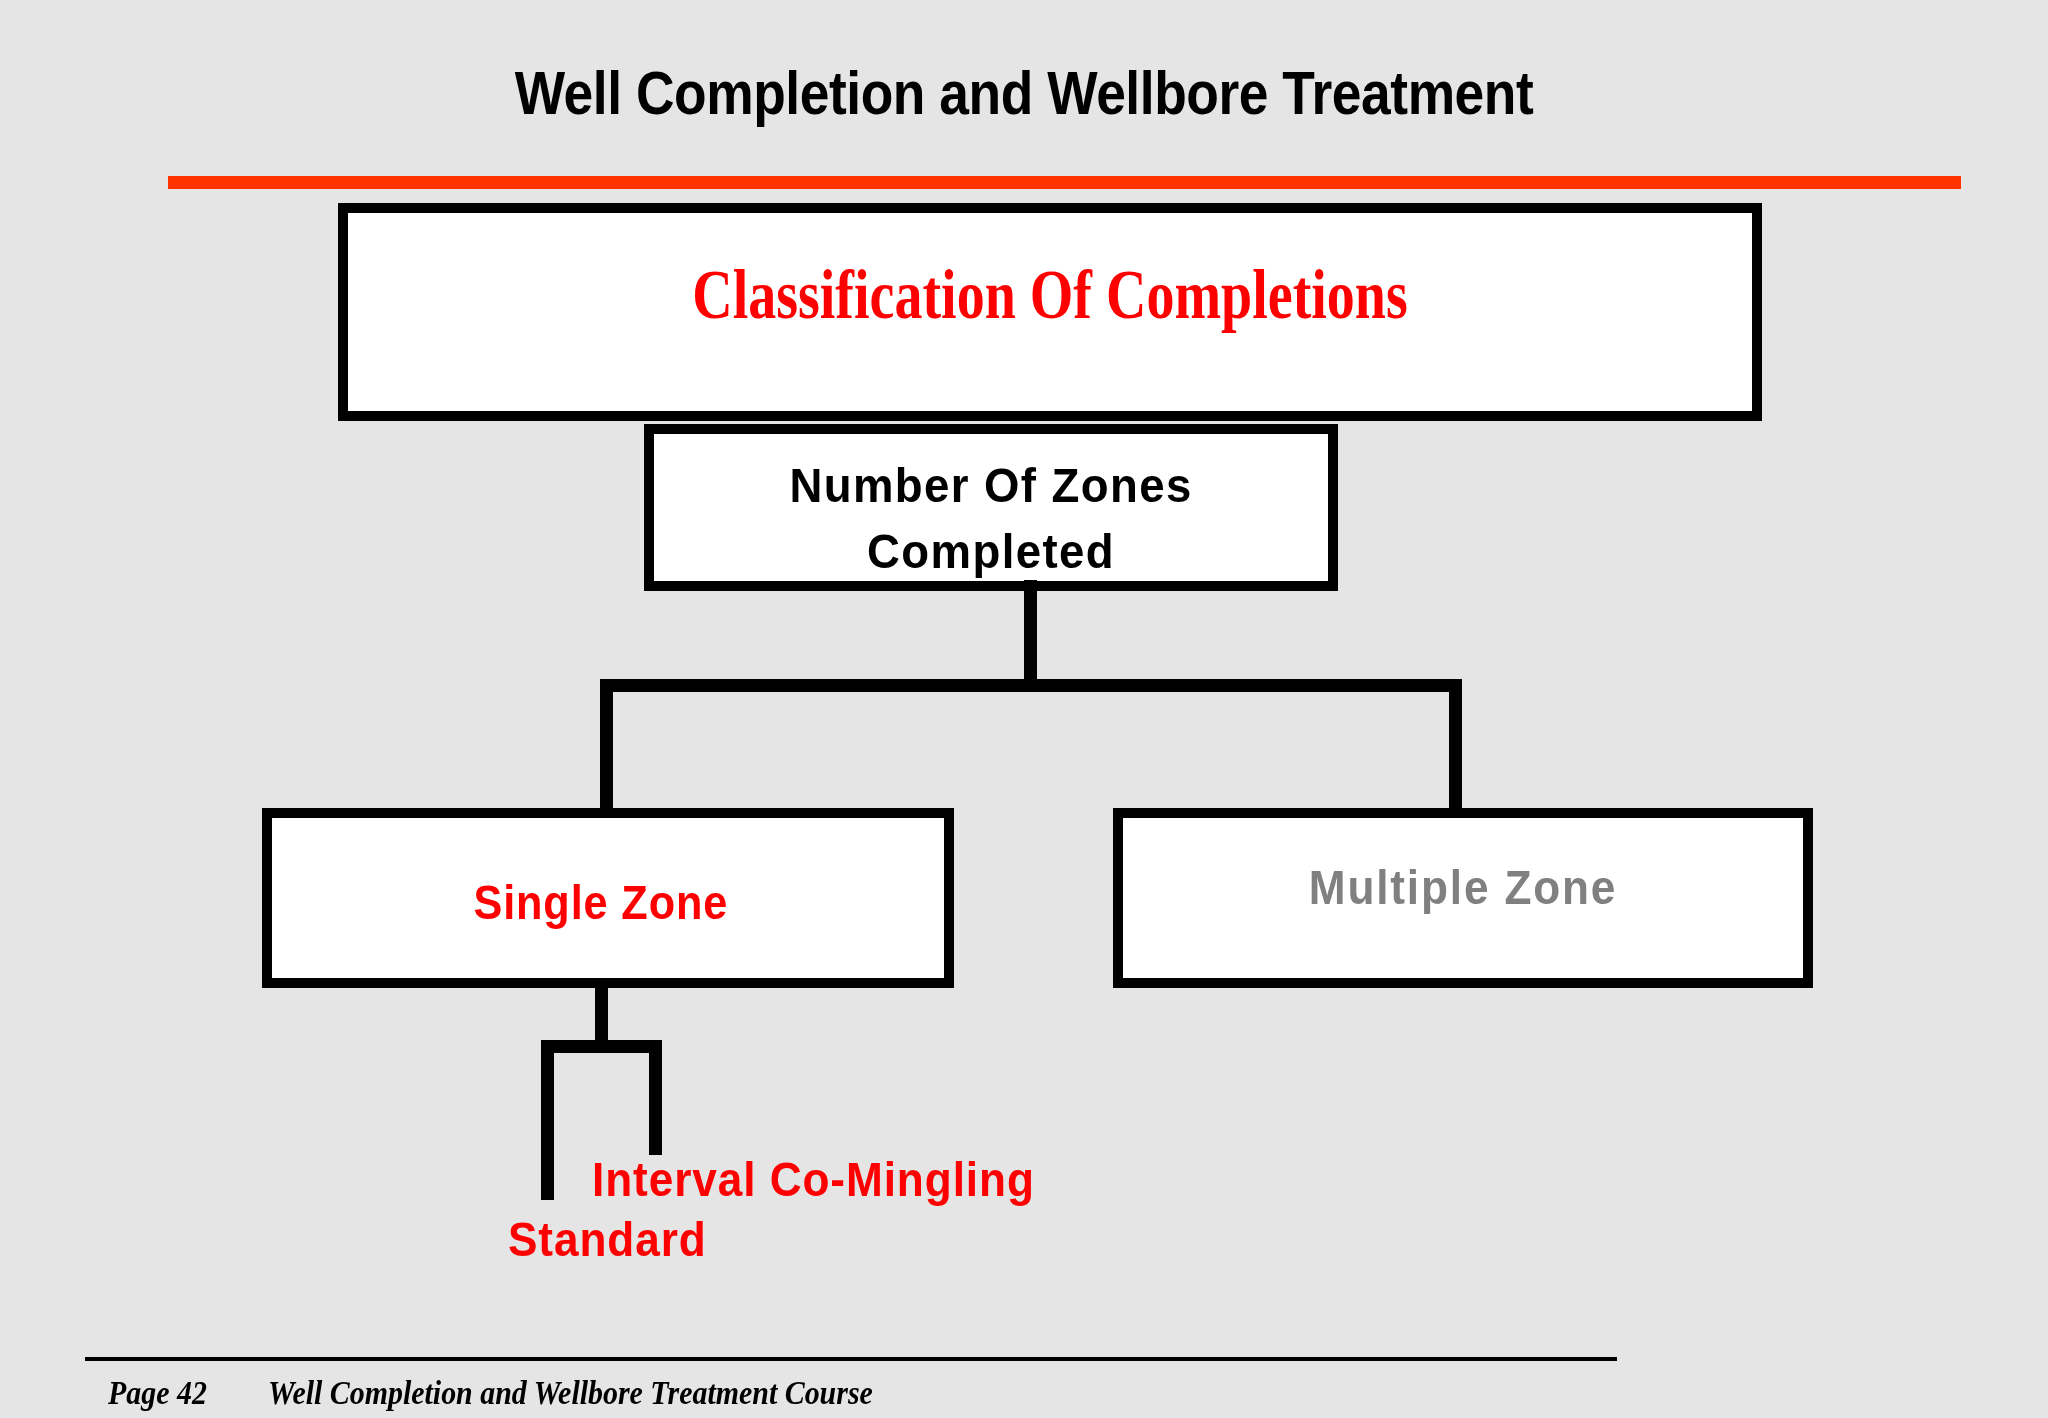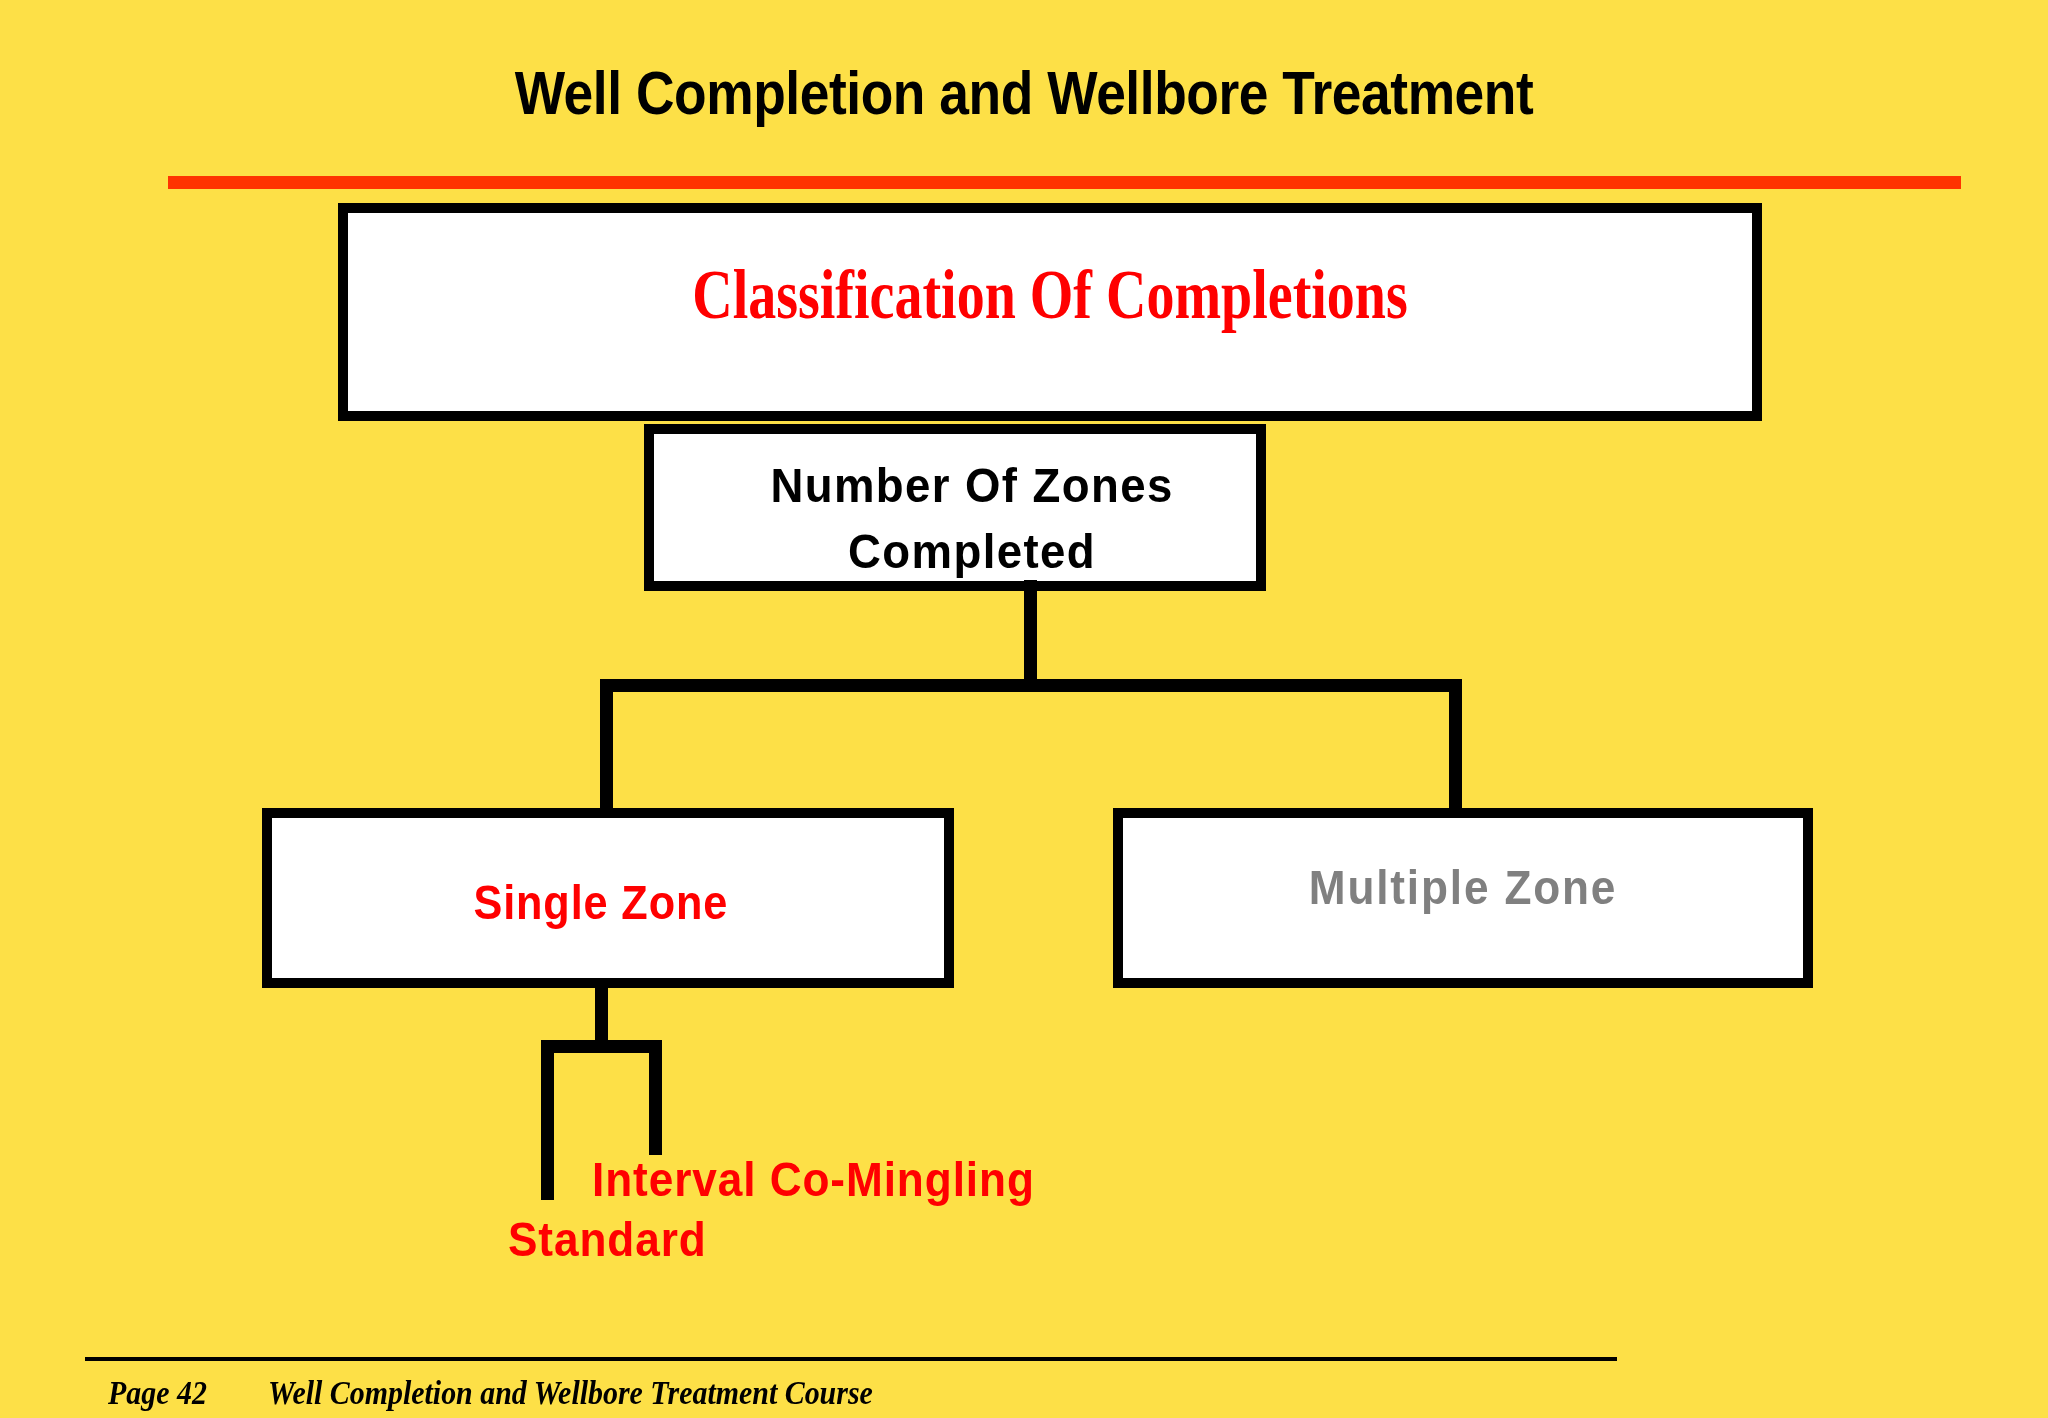--- a/index.html
+++ b/index.html
@@ -4,21 +4,21 @@
 <style>
   html, body {
     margin: 0;
     padding: 0;
     background: #ffffff;
   }
   #slide {
     position: relative;
     width: 2048px;
     height: 1418px;
-    background: #fde047;
+    background: #e5e5e5;
     overflow: hidden;
     font-family: "Liberation Sans", sans-serif;
   }
 
   
   .slide-title {
     position: absolute;
     left: 0;
     top: 58px;
     width: 2048px;
@@ -74,23 +74,22 @@
     color: #FF0000;
     letter-spacing: 0px;
     transform: scaleX(0.80);
     transform-origin: center center;
   }
 
   
   #box-zones {
     left: 644px;
     top: 424px;
-    width: 622px;
+    width: 694px;
     height: 167px;
-    padding-left: 17px;
   }
   #box-zones .fc-box-label {
     top: 18px;
     font-family: "Liberation Sans", sans-serif;
     font-weight: bold;
     font-size: 49px;
     line-height: 66px;
     color: #000000;
     letter-spacing: 1.5px;
     transform: scaleX(0.93);

